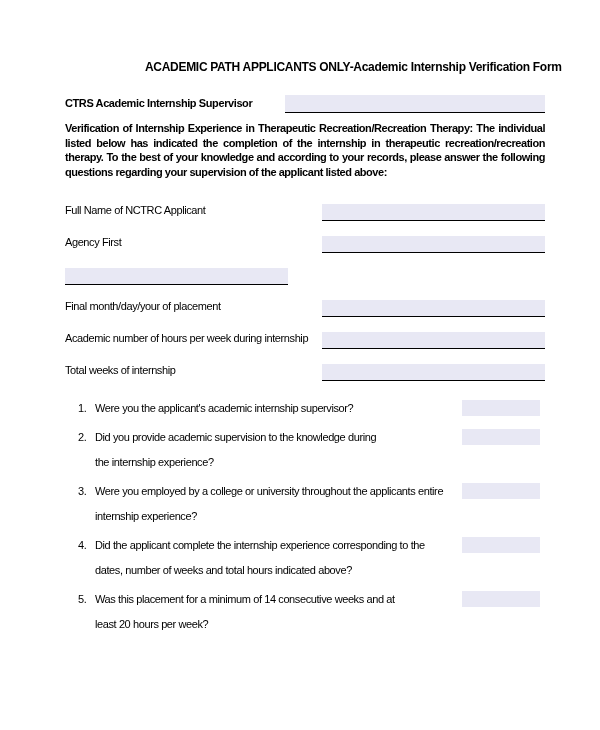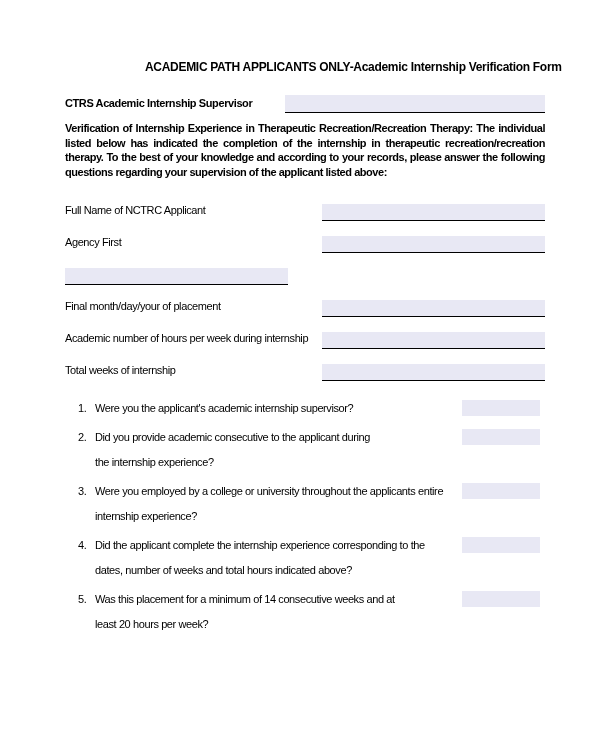--- a/index.html
+++ b/index.html
@@ -151,21 +151,21 @@
       <span class="q-num">1.</span>
       <div class="q-text">
         <div class="q-line">Were you the applicant's academic internship supervisor?</div>
       </div>
       <div class="answer-box"></div>
     </div>
 
     <div class="question">
       <span class="q-num">2.</span>
       <div class="q-text">
-        <div class="q-line">Did you provide academic consecutive to the applicant during</div>
+        <div class="q-line">Did you provide academic supervision to the knowledge during</div>
         <div class="q-line">the  internship experience?</div>
       </div>
       <div class="answer-box"></div>
     </div>
 
     <div class="question">
       <span class="q-num">3.</span>
       <div class="q-text">
         <div class="q-line">Were you employed by a college or university throughout the applicants entire</div>
         <div class="q-line">internship experience?</div>

